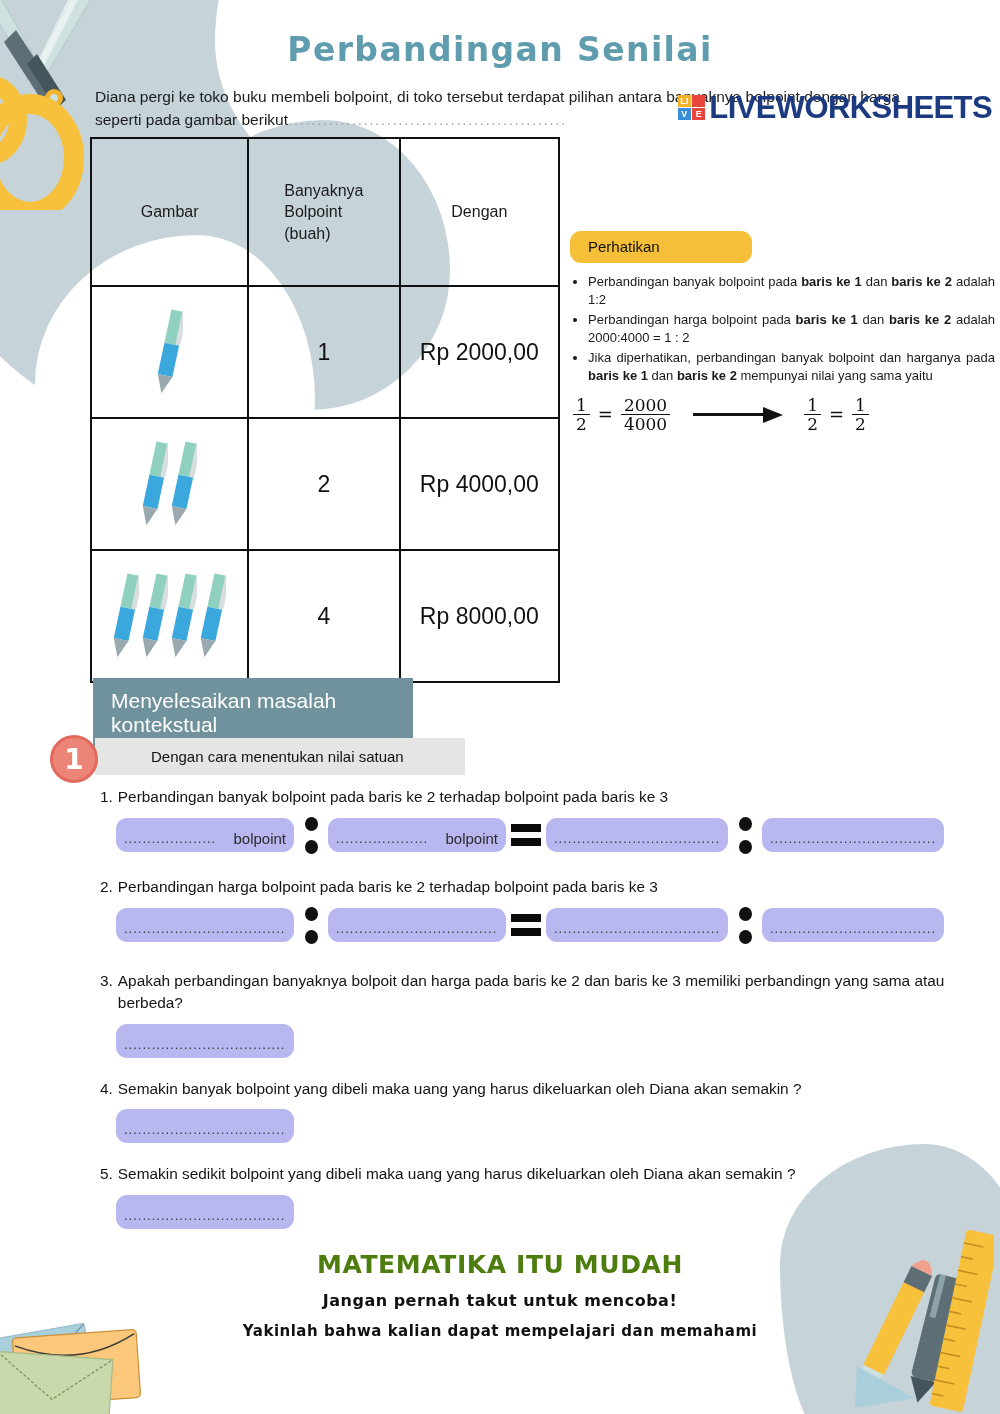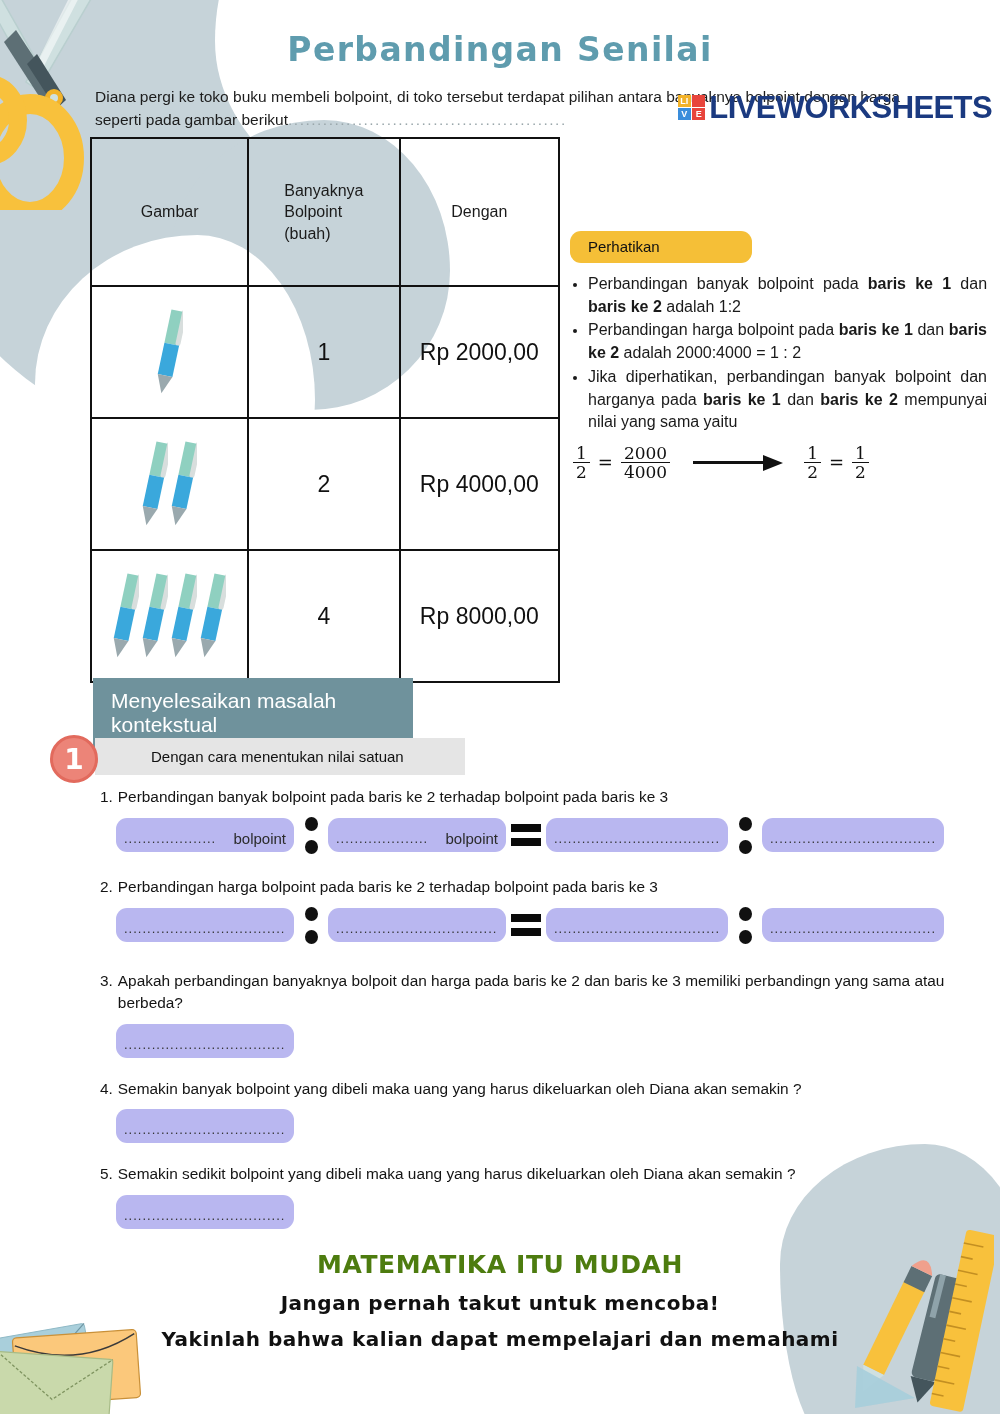--- a/index.html
+++ b/index.html
@@ -115,23 +115,23 @@
   .perhatikan-badge {
     display: inline-block;
     background: #f5bf37;
     color: #111;
     font-size: 15px;
     padding: 7px 22px 8px 18px;
     border-radius: 11px;
     min-width: 182px;
   }
   ul.perhatikan {
-    margin: 10px 8px 0 0;
+    margin: 10px 0 0 0;
     padding-left: 18px;
-    font-size: 16px;
+    font-size: 13px;
     color: #1a1a1a;
     line-height: 1.42;
   }
   ul.perhatikan li { margin-bottom: 1px; text-align: justify; }
   ul.perhatikan li::marker { font-size: 13px; }
   .bold { font-weight: bold; }
 
   .eqrow {
     display: flex;
     align-items: center;
@@ -254,25 +254,25 @@
   }
   .eqbig i { display: block; width: 30px; height: 8px; background: #0a0a0a; }
 
   
   .footer { position: absolute; left: 0; right: 0; top: 1250px; text-align: center; z-index: 4; }
   .footer .f1 {
     font-size: 25px; font-weight: bold; color: #4d7c0f;
     letter-spacing: 0.6px; font-family: "DejaVu Sans", sans-serif;
   }
   .footer .f2 {
-    font-size: 20px; font-weight: bold; color: #111; margin-top: 12px;
+    font-size: 16px; font-weight: bold; color: #111; margin-top: 12px;
     letter-spacing: 0.5px; font-family: "DejaVu Sans", sans-serif;
   }
   .footer .f3 {
-    font-size: 20px; font-weight: bold; color: #111; margin-top: 12px;
+    font-size: 15px; font-weight: bold; color: #111; margin-top: 12px;
     letter-spacing: 0.5px; font-family: "DejaVu Sans", sans-serif;
   }
 
   .lw-logo {
     position: absolute; right: 8px; bottom: 6px;
     display: flex; align-items: center; gap: 4px; z-index: 6;
   }
   .lw-grid {
     display: grid;
     grid-template-columns: 13px 13px;

